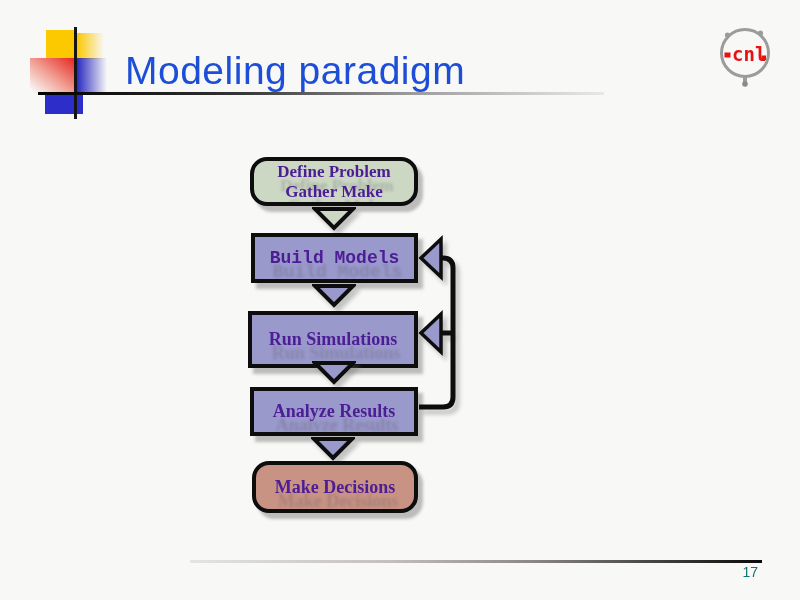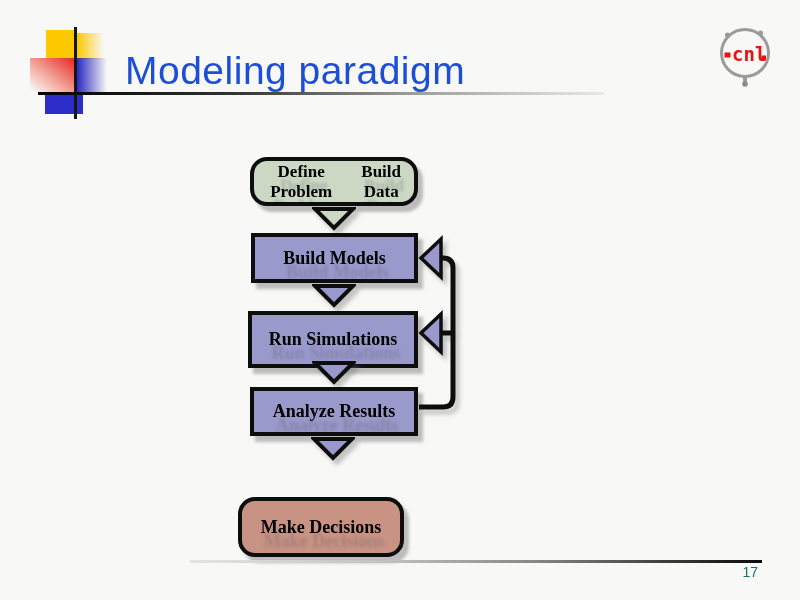--- a/index.html
+++ b/index.html
@@ -27,36 +27,36 @@
     position:absolute; left:38px; top:92px; width:566px; height:3px;
     background:linear-gradient(to right,#000,#333 35%,#999 65%,#c8c8c8 85%,#e8e8e6 100%);
   }
 
   
   .logo { position:absolute; left:716px; top:24px; }
 
   
   .flow-node {
     position:absolute; box-sizing:border-box; border:4px solid #0d0d0d;
-    display:flex; flex-direction:row; align-items:center; justify-content:center;
-    font-family:"Liberation Serif", serif; font-weight:bold; color:#000000;
+    display:flex; flex-direction:column; align-items:center; justify-content:center;
+    font-family:"Liberation Serif", serif; font-weight:bold; color:#4c1d95;
     text-align:center; overflow:hidden;
     box-shadow:5px 6px 3px rgba(115,115,115,0.45);
   }
   .flow-node span { text-shadow:3px 14px 3px rgba(80,80,95,0.28); }
   .node-rounded { border-radius:17px; }
   .node-green   { background:#ccd8c4; font-size:17px; line-height:1.12; }
   .node-purple  { background:#9a99cb; font-size:18px; }
   .node-salmon  { background:#c99384; font-size:18px; }
 
   .node-define   { left:250px; top:157px; width:168px; height:49px; }
-  .node-build    { left:251px; top:233px; width:167px; height:50px; }
+  .node-build    { left:251px; top:233px; width:167px; height:50px;font-family:Liberation Mono, monospace; }
   .node-run      { left:248px; top:311px; width:170px; height:57px; }
   .node-analyze  { left:250px; top:387px; width:168px; height:49px;justify-content:center; }
-  .node-make     { left:238px; top:461px; width:166px; height:60px;margin-top:36px; }
+  .node-make     { left:252px; top:461px; width:166px; height:52px; }
 
   .down-arrow { position:absolute; filter:drop-shadow(4px 5px 2px rgba(115,115,115,0.4)); }
   .arrow-1 { left:312px; top:206px; }
   .arrow-2 { left:312px; top:283px; }
   .arrow-3 { left:312px; top:360px; }
   .arrow-4 { left:311px; top:436px; }
 
   .feedback-svg { position:absolute; left:414px; top:226px;
                   filter:drop-shadow(4px 5px 2px rgba(115,115,115,0.4)); }
 
@@ -93,21 +93,21 @@
     <circle cx="29" cy="60" r="2.8" fill="#8a8a8a"></circle>
     <rect x="8.5" y="28.5" width="6" height="5" fill="#e61410"></rect>
     <text x="16" y="36.5" font-family="DejaVu Sans Mono, monospace" font-weight="bold" font-size="19" fill="#e61410">cnl</text>
     <rect x="45.5" y="31.5" width="4.5" height="4.5" fill="#e61410"></rect>
   </svg>
 
   <div>
 
     <div class="flow-node node-rounded node-green node-define">
       <span>Define Problem</span>
-      <span>Build Data</span>
+      <span>Gather Make</span>
     </div>
 
     <svg class="down-arrow arrow-1" width="44" height="26">
       <polygon points="3,3 41,3 22,22" fill="#ccd8c4" stroke="#0d0d0d" stroke-width="4"></polygon>
     </svg>
 
     <div class="flow-node node-purple node-build">
       <span>Build Models</span>
     </div>
 

